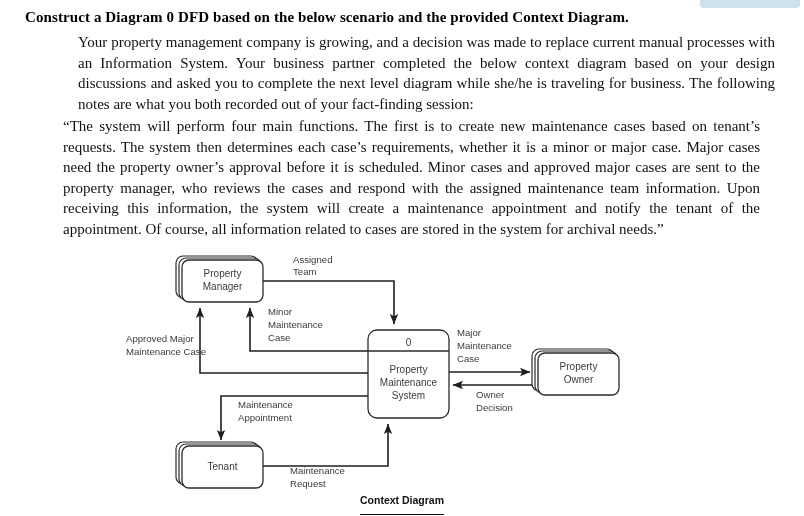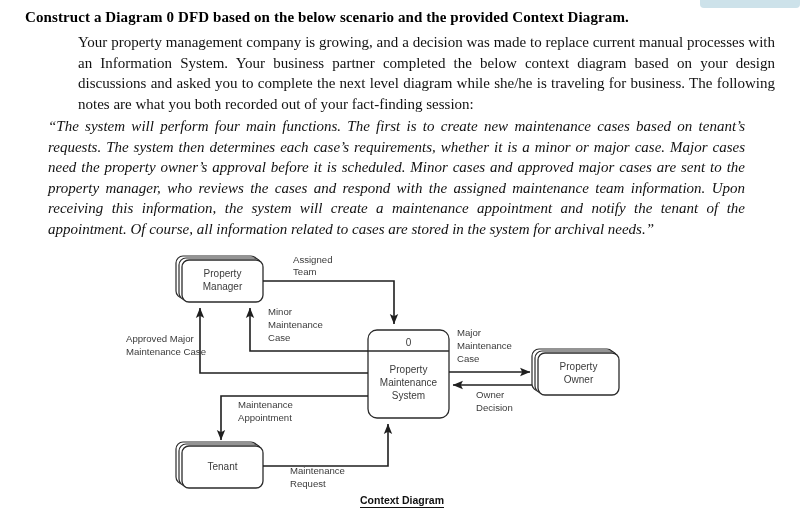--- a/index.html
+++ b/index.html
@@ -45,24 +45,23 @@
     text-justify: inter-word;
     color: #111111;
   }
   #para-scenario {
     left: 52px;
     top: 32px;
     width: 697px;
     margin-left: 26px;
   }
   #para-notes {
-    left: 48px;
+    left: 63px;
     top: 116px;
     width: 697px;
-    font-style: italic;
   }
   #diagram-wrap {
     position: absolute;
     left: 0px;
     top: 250px;
     width: 804px;
     height: 266px;
   }
   #diagram-svg {
     display: block;
@@ -109,21 +108,21 @@
     top: 494px;
     width: 804px;
     text-align: center;
     font-family: "Liberation Sans", sans-serif;
     font-weight: bold;
     font-size: 10.5px;
     color: #111111;
   }
   #diagram-caption span {
     border-bottom: 1px solid #111111;
-    padding-bottom: 1px;
+    padding-bottom: 8px;
   }
 </style>
 </head>
 <body>
 
 <div id="top-accent-bar"></div>
 
 <div id="prompt-heading">Construct a Diagram 0 DFD based on the below scenario and the provided Context Diagram.</div>
 
 <div class="body-para" id="para-scenario">Your property management company is growing, and a decision was made to replace current manual processes with an Information System. Your business partner completed the below context diagram based on your design discussions and asked you to complete the next level diagram while she/he is traveling for business. The following notes are what you both recorded out of your fact-finding session:</div>

